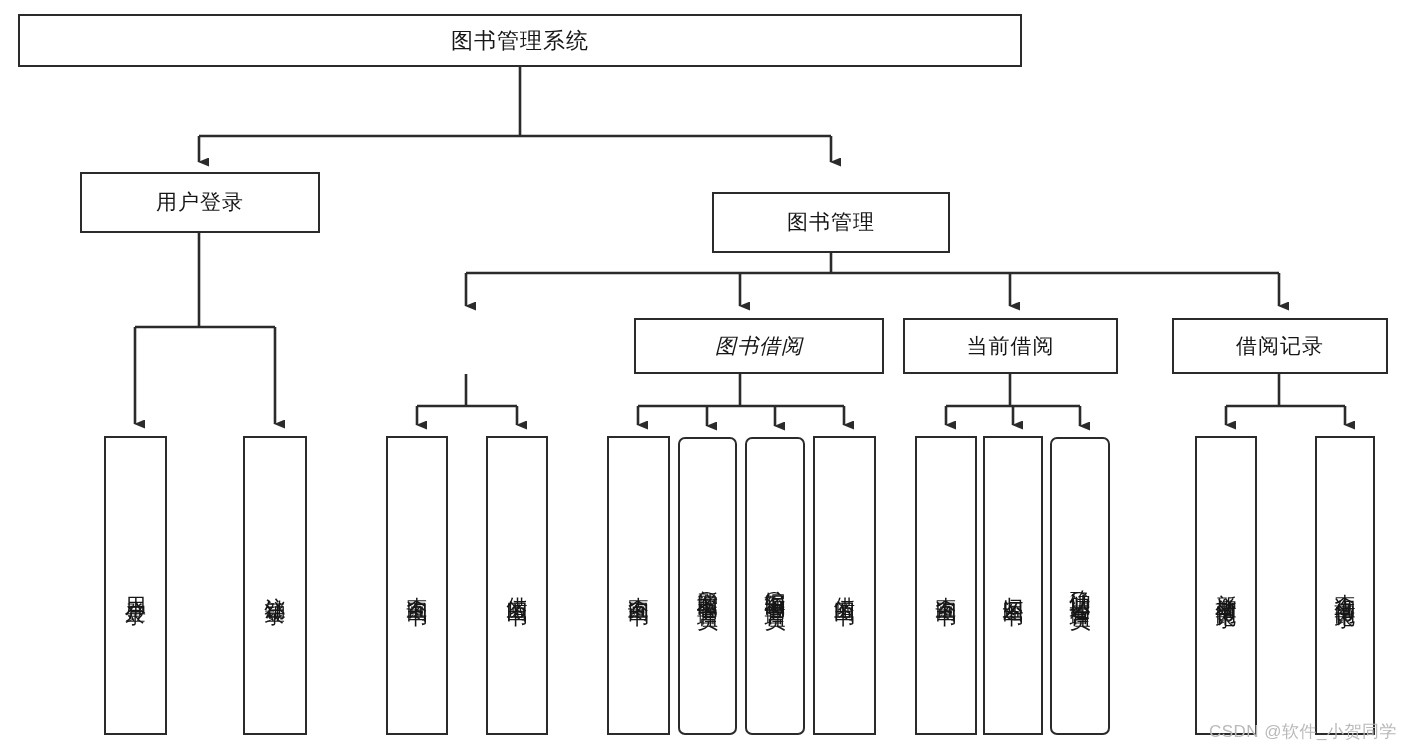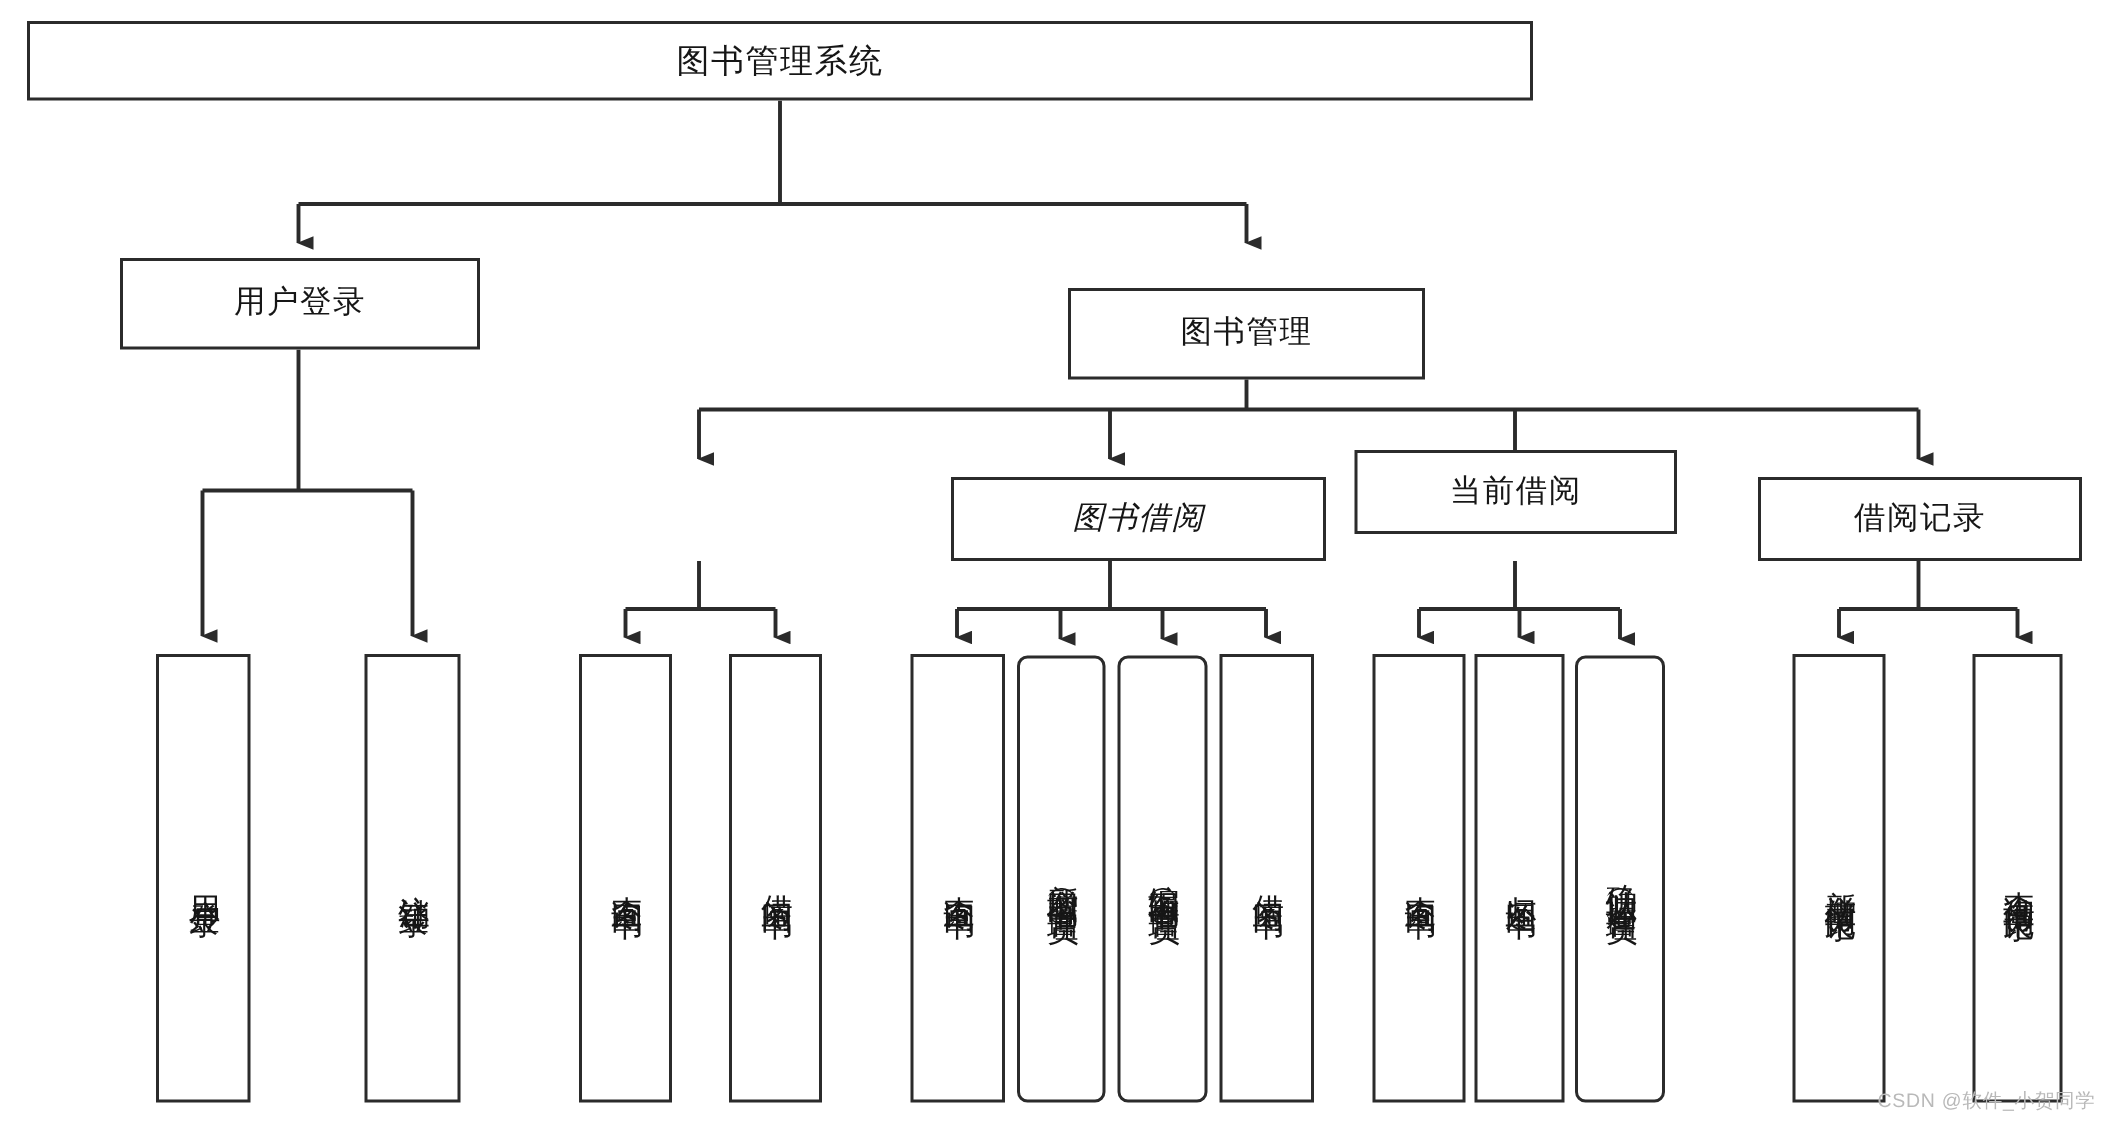--- a/index.html
+++ b/index.html
@@ -48,21 +48,21 @@
     font-size:21px;
     line-height:1.05;
   }
   .node.lvl0 .label{ font-size:22px; }
   .node.lvl1 .label{ font-size:21px; }
   .node.lvl2 .label{ font-size:21px; }
   .watermark{
     position:absolute;
     right:8px;
     bottom:4px;
-    font-size:13px;
+    font-size:17px;
     color:#b9b9b9;
     white-space:nowrap;
     letter-spacing:0.5px;
   }
 </style>
 </head>
 <body>
 
 <div id="canvas">
 
@@ -127,21 +127,21 @@
 
   <div class="node lvl1" style="left:712px;top:172px;width:238px;height:61px;margin-top:20px;">
     <span class="label">图书管理</span>
   </div>
 
 
   <div class="node lvl2" style="left:634px;top:318px;width:250px;height:56px;font-style:italic;">
     <span class="label">图书借阅</span>
   </div>
 
-  <div class="node lvl2" style="left:903px;top:300px;width:215px;height:56px;">
+  <div class="node lvl2" style="left:903px;top:318px;width:215px;height:56px;">
     <span class="label">当前借阅</span>
   </div>
 
   <div class="node lvl2" style="left:1172px;top:318px;width:216px;height:56px;">
     <span class="label">借阅记录</span>
   </div>
 
   <div class="node vert" style="left:104px;top:436px;width:63px;height:299px;">
     <span class="label">用户登录</span>
   </div>

